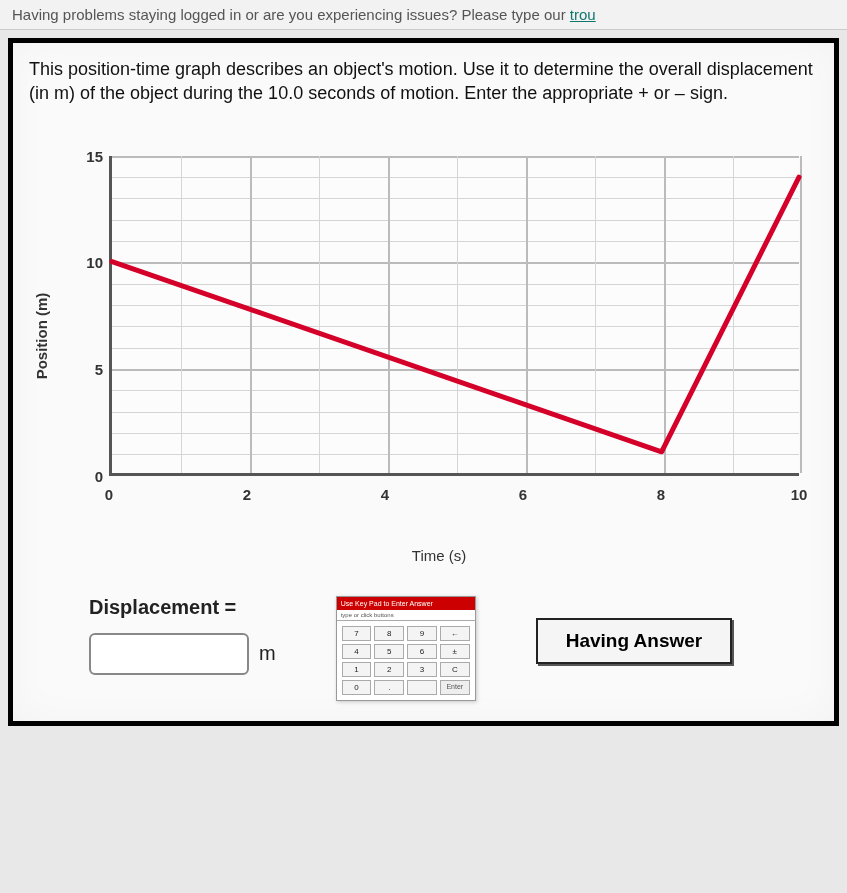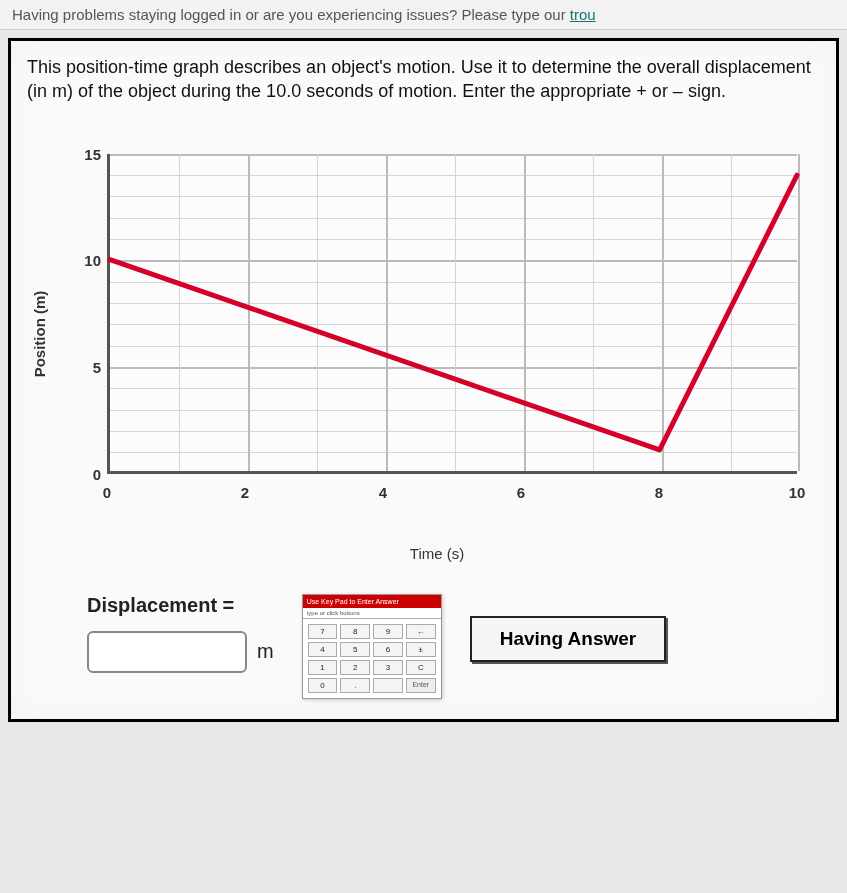--- a/index.html
+++ b/index.html
@@ -16,21 +16,21 @@
     padding: 6px 12px;
     font-size: 15px;
     color: #555;
     border-bottom: 1px solid #ccc;
   }
   .top-banner a { color: #0f766e; text-decoration: underline; }
   .page {
     background: #fafafa;
     margin: 8px;
     padding: 14px 16px 20px 16px;
-    border: 3px solid #000000;
+    border: 5px solid #000000;
     box-shadow: inset 0 0 40px rgba(0,0,0,0.03);
   }
   .question {
     font-size: 18px;
     line-height: 1.35;
     color: #111;
     margin-bottom: 50px;
   }
   .chart-wrap {
     position: relative;
@@ -86,21 +86,21 @@
     top: 330px;
     font-size: 15px;
     font-weight: bold;
     color: #333;
     transform: translateX(-50%);
   }
   svg.data-line { position: absolute; left:0; top:0; width:100%; height:100%; overflow: visible; }
   .answer-row {
     display: flex;
     align-items: flex-start;
-    gap: 28px;
+    gap: 60px;
     margin-top: 80px;
     padding-left: 60px;
   }
   .disp-block { display: flex; flex-direction: column; gap: 14px; }
   .disp-label { font-size: 20px; font-weight: bold; }
   .input-row { display: flex; align-items: center; gap: 10px; }
   .answer-input {
     width: 160px; height: 42px;
     border: 2px solid #888; border-radius: 6px;
     background: #fff; font-size: 18px; padding: 4px 8px;

